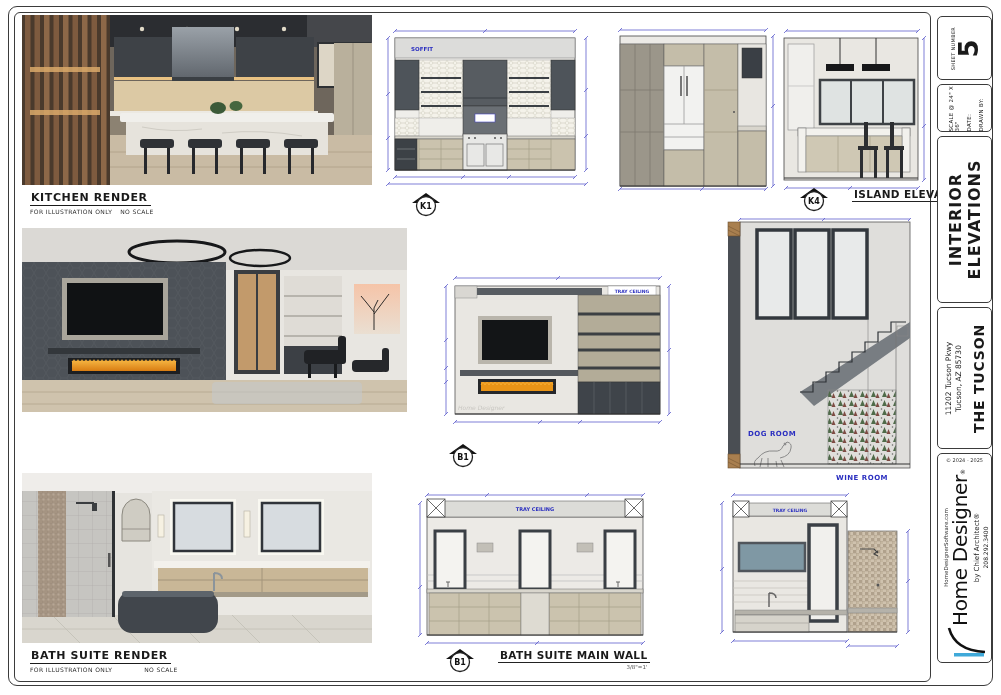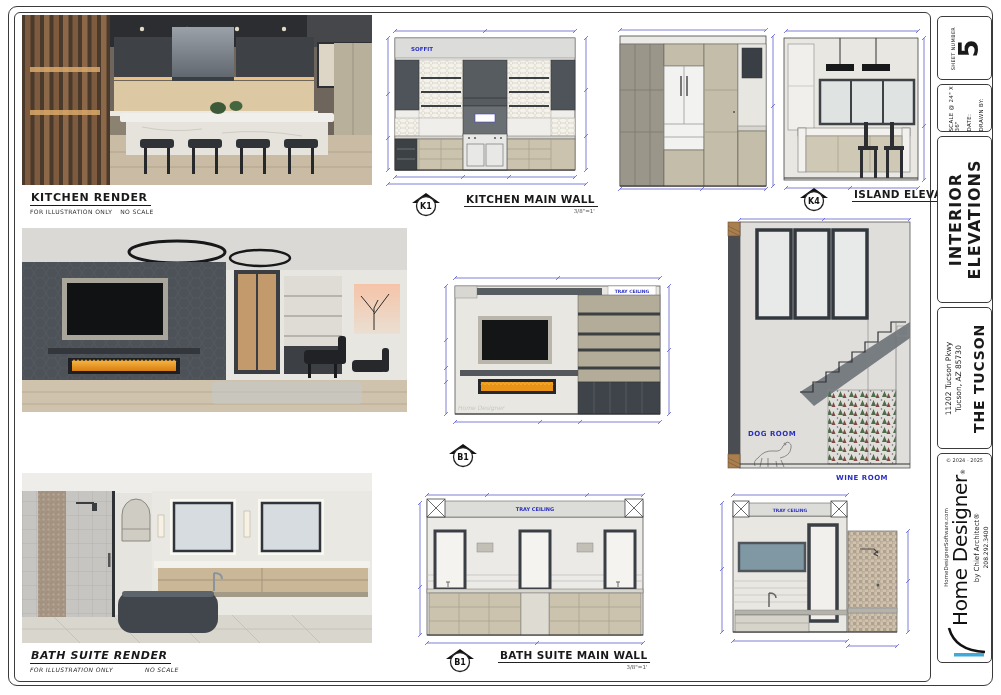--- a/index.html
+++ b/index.html
@@ -211,21 +211,21 @@
       <rect x="132" y="88" width="216" height="7" fill="#f3f1ec"></rect>
       <rect x="136" y="95" width="210" height="24" fill="#c9b797"></rect>
       <line x1="136" y1="107" x2="346" y2="107" stroke="#a3947a" stroke-width="1"></line>
       <line x1="240" y1="95" x2="240" y2="119" stroke="#a3947a" stroke-width="1"></line>
       <rect x="136" y="119" width="210" height="5" fill="#a39a88"></rect>
       <rect x="96" y="118" width="100" height="42" rx="14" fill="#41464c"></rect>
       <rect x="100" y="118" width="92" height="6" rx="3" fill="#5d646b"></rect>
       <path d="M192,100 v18 M192,100 q8,0 8,6" stroke="#8b949b" stroke-width="2" fill="none"></path>
     </svg>
   </div>
-  <div class="abs" style="left:30px;top:644px;font-style:italic;">
+  <div class="abs" style="left:30px;top:644px;">
     <span class="render-title">BATH SUITE RENDER</span>
     <div class="render-note">
       <span>FOR ILLUSTRATION ONLY</span><span class="gap">NO SCALE</span>
     </div>
   </div>
 
   <div class="abs" style="left:383px;top:28px;">
     <svg width="210" height="160" viewBox="0 0 210 160">
       <defs>
         <pattern id="tileP" width="8" height="5" patternUnits="userSpaceOnUse">
@@ -372,24 +372,20 @@
       <line x1="6" y1="150" x2="140" y2="150" stroke="#333" stroke-width="1"></line>
     </svg>
   </div>
 
   <div class="elev-label" style="left:410px;top:191px;">
     <svg width="32" height="26" viewBox="0 0 32 26">
       <polygon points="2,12 16,2 30,12" fill="#111"></polygon>
       <circle cx="16" cy="15" r="9.5" fill="#fff" stroke="#222" stroke-width="1.3"></circle>
       <text x="16" y="18" font-size="8" font-weight="bold" text-anchor="middle" fill="#111">K1</text>
     </svg>
-    <div>
-      <span class="elev-title">KITCHEN MAIN WALL</span>
-      <div class="elev-scale">3/8"=1'</div>
-    </div>
   </div>
   <div class="elev-label" style="left:798px;top:186px;">
     <svg width="32" height="26" viewBox="0 0 32 26">
       <polygon points="2,12 16,2 30,12" fill="#111"></polygon>
       <circle cx="16" cy="15" r="9.5" fill="#fff" stroke="#222" stroke-width="1.3"></circle>
       <text x="16" y="18" font-size="8" font-weight="bold" text-anchor="middle" fill="#111">K4</text>
     </svg>
     <div>
       <span class="elev-title">ISLAND ELEVATION</span>
       <div class="elev-scale">3/8"=1'</div>

